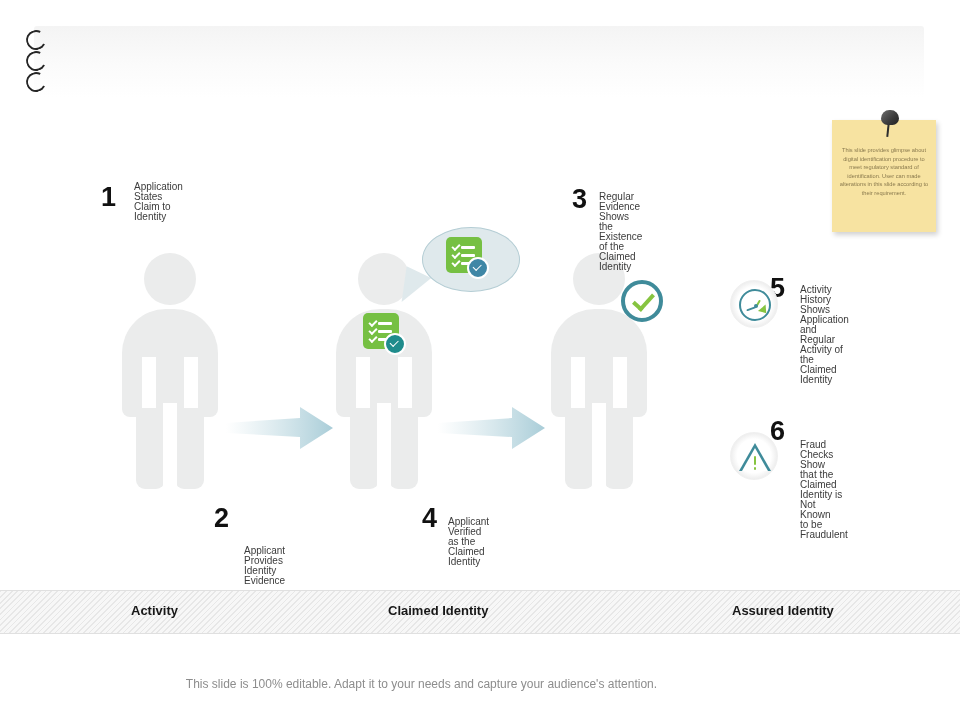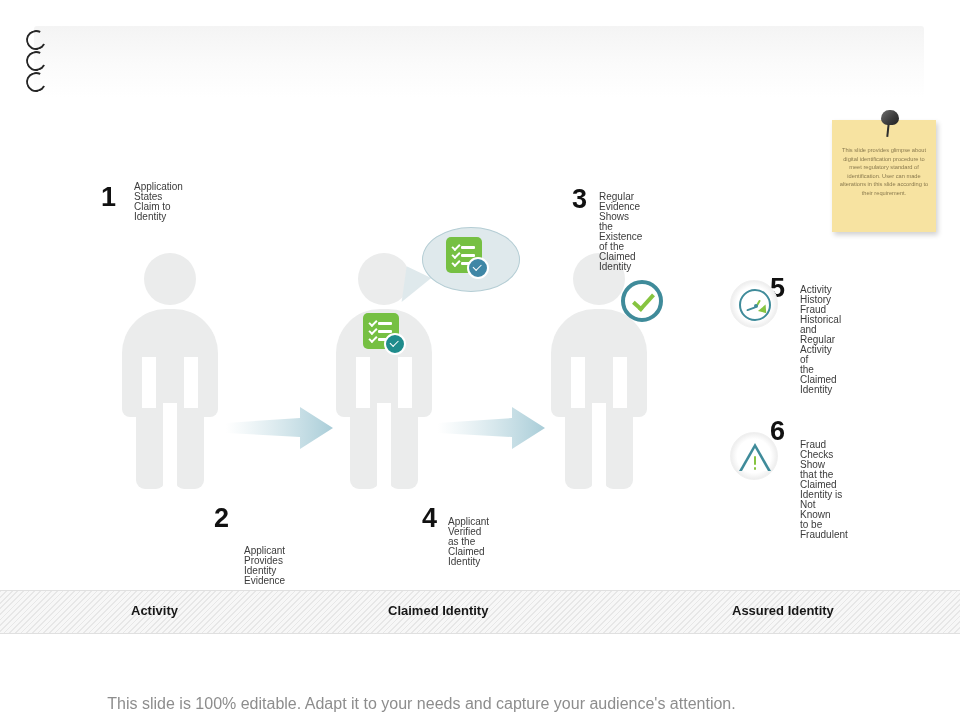--- a/index.html
+++ b/index.html
@@ -453,24 +453,24 @@
     font-weight: bold;
     color: #171717;
   }
   #band-l1 { left: 131px; }
   #band-l2 { left: 388px; }
   #band-l3 { left: 732px; }
 
   .caption {
     position: absolute;
     left: 0;
-    top: 695px;
+    top: 677px;
     width: 843px;
     text-align: center;
-    font-size: 16px;
+    font-size: 12px;
     color: #8d8d8d;
   }
 </style>
 </head>
 <body>
 
 <div class="slide">
 
   <div class="header"></div>
 
@@ -582,21 +582,21 @@
 
   <div class="step" id="step4">
     <div class="num">4</div>
     <div class="txt">Applicant Verified as the
 Claimed Identity</div>
   </div>
 
   <div class="step" id="step5">
     <div class="num">5</div>
     <div class="txt">Activity History
-Fraud Historical and
+Shows Application and
 Regular Activity of
 the Claimed Identity</div>
   </div>
 
   <div class="step" id="step6">
     <div class="num">6</div>
     <div class="txt">Fraud Checks Show
 that the Claimed
 Identity is Not Known
 to be Fraudulent</div>

